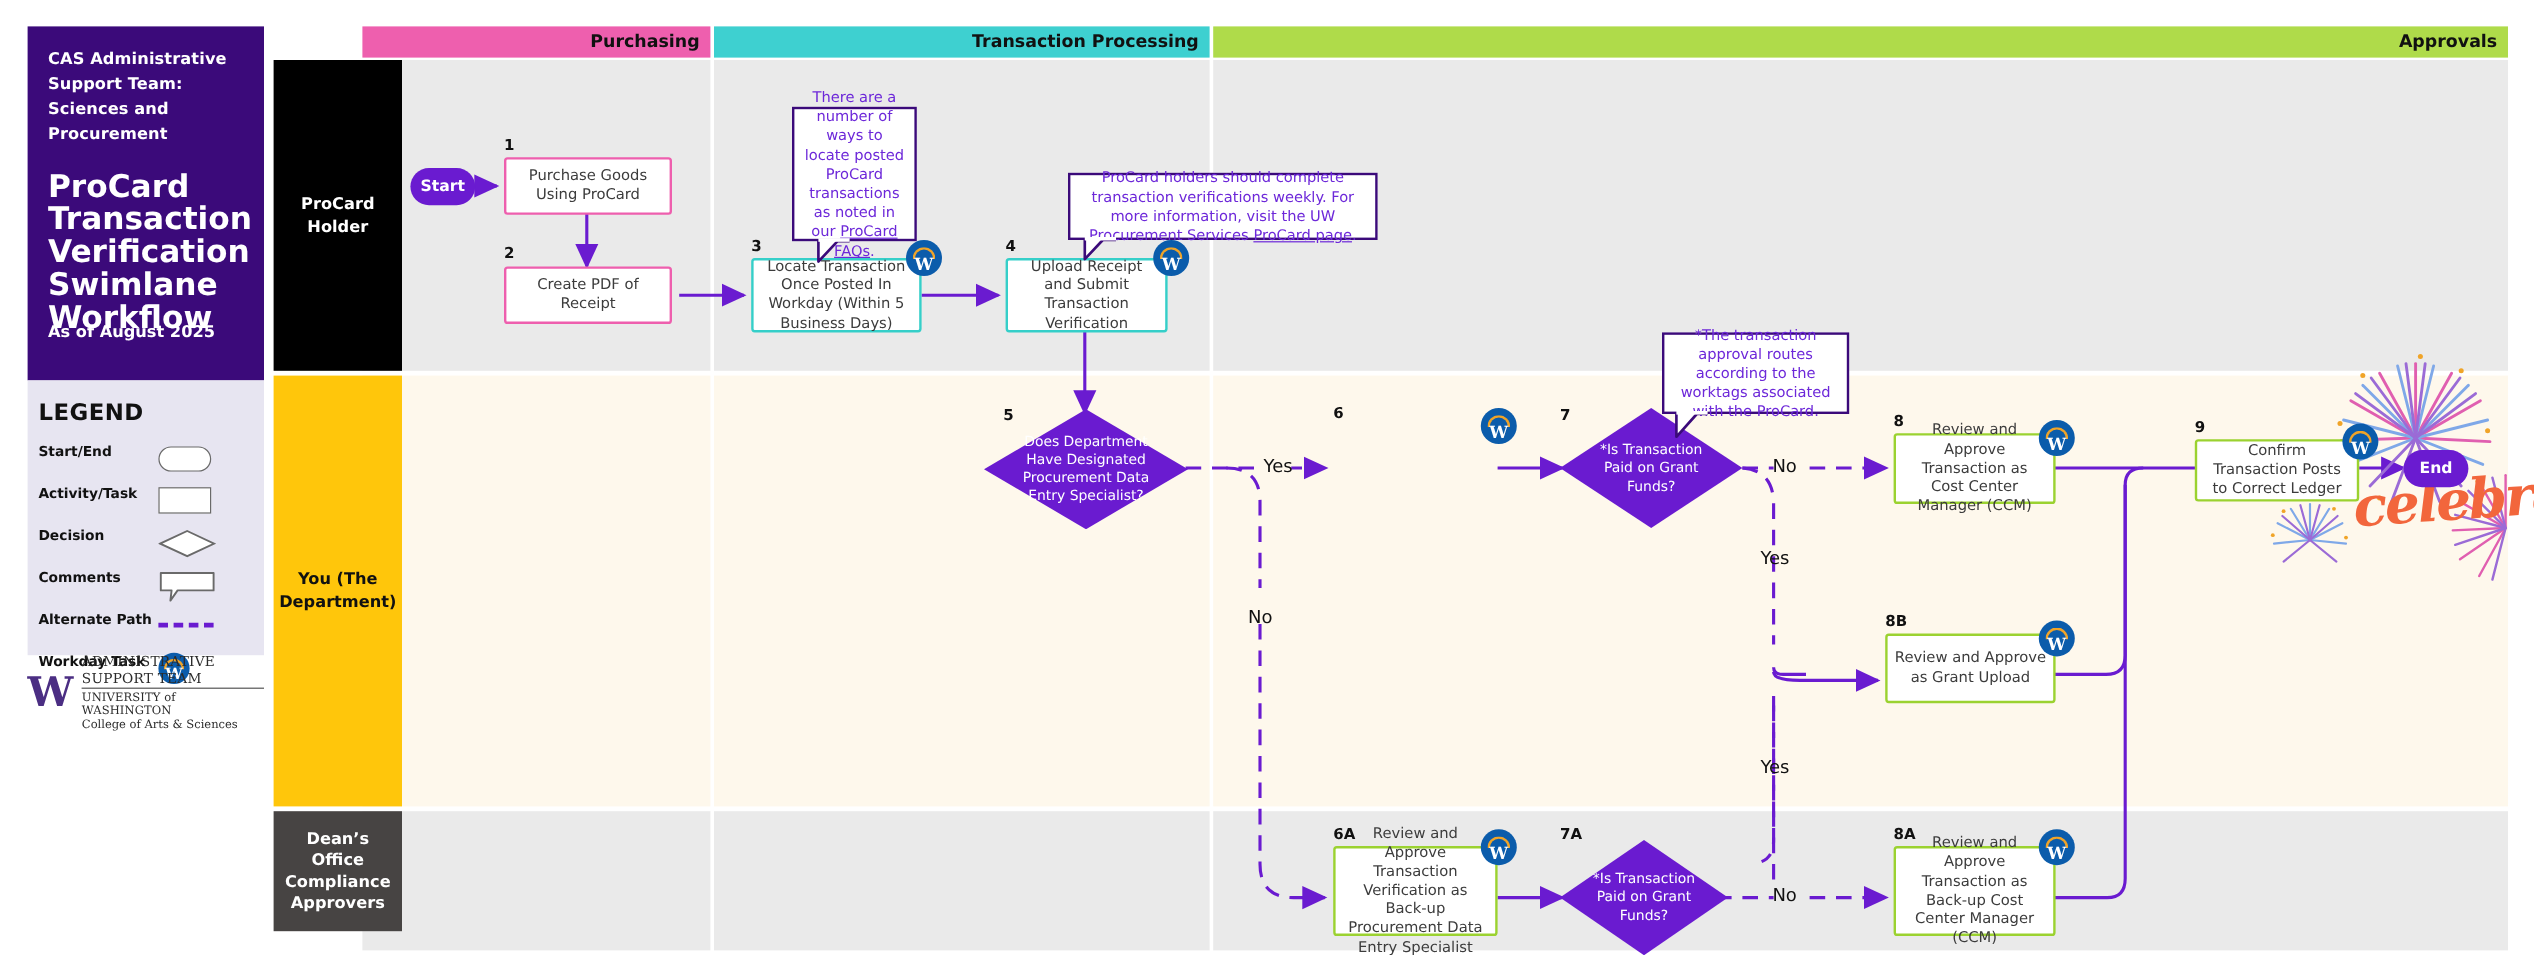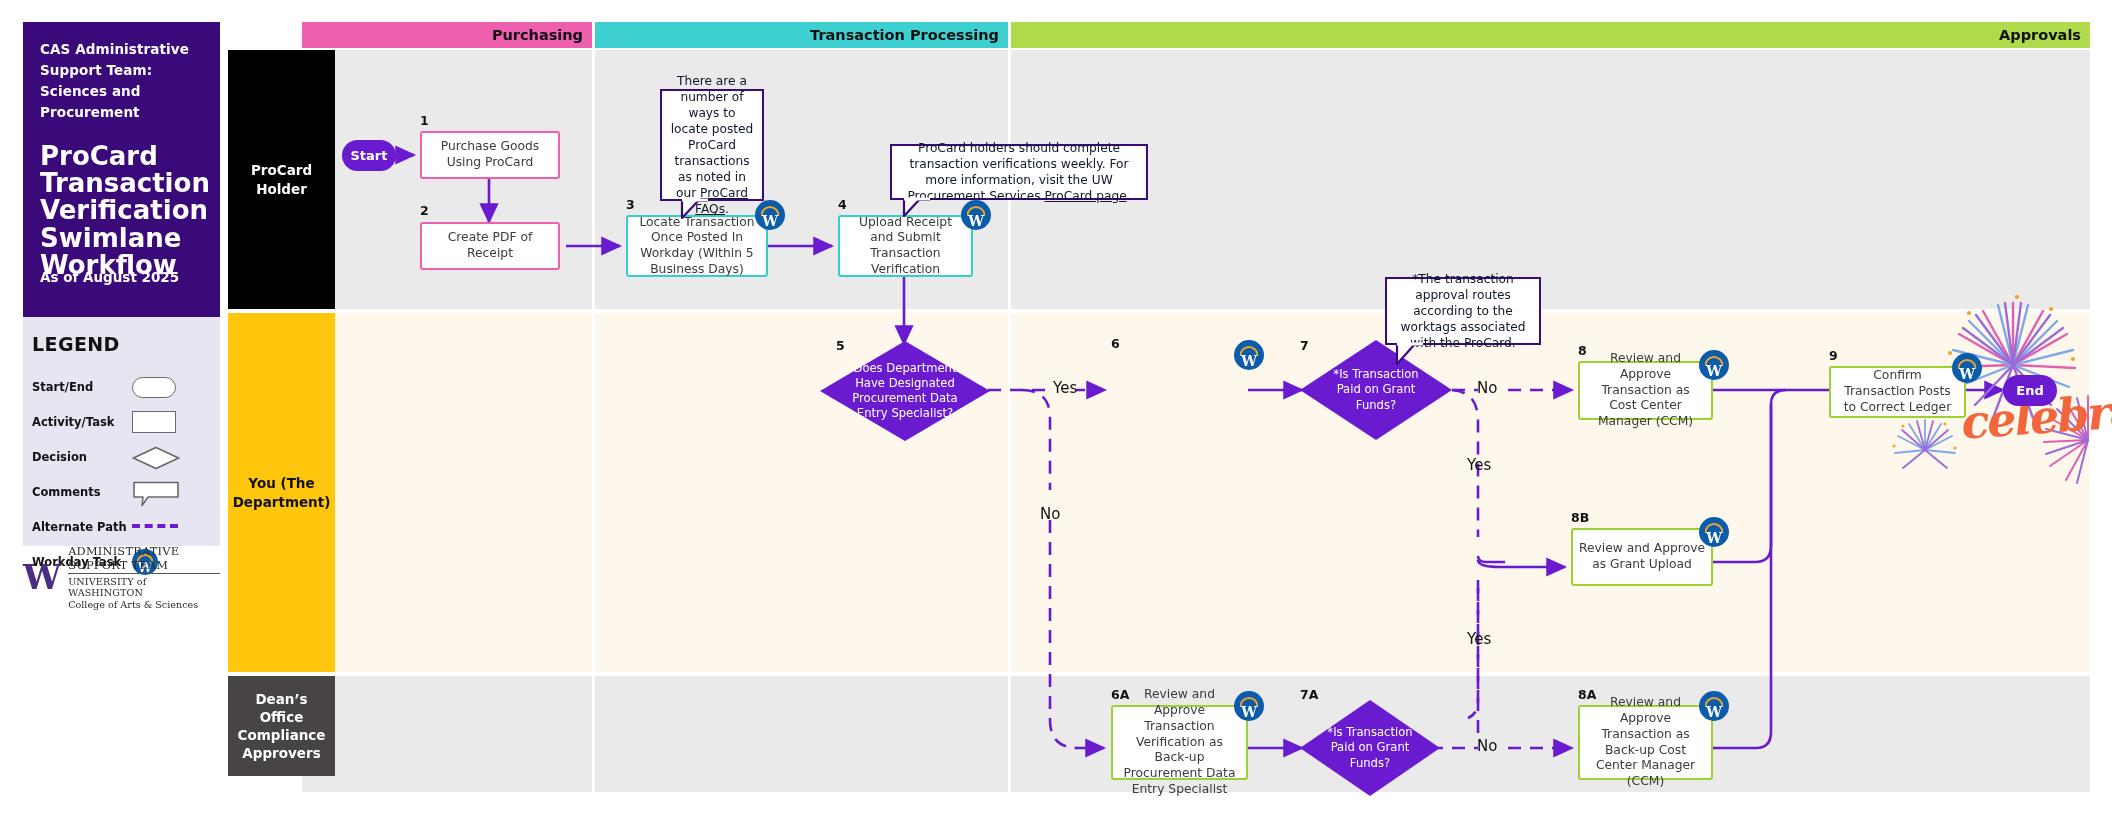--- a/index.html
+++ b/index.html
@@ -57,21 +57,20 @@
   }
   #legend-title {
     font-size: 19px;
     font-weight: bold;
     color: #111;
     letter-spacing: 0.4px;
     margin-bottom: 14px;
   }
   .legend-row {
     display: flex;
-    align-items: center;
     height: 35px;
   }
   .legend-label {
     font-size: 11.5px;
     font-weight: bold;
     color: #111;
     width: 100px;
     flex: none;
   }
   .legend-shape { position: relative; width: 56px; height: 26px; }
@@ -253,21 +252,21 @@
     line-height: 1.3;
     padding: 0 14%;
   }
 
   
   .callout {
     position: absolute;
     background: #ffffff;
     border: 2px solid #3B0A7A;
     font-size: 12.2px;
-    color: #0f172a;
+    color: #6d28d9;
     line-height: 1.32;
     text-align: center;
     display: flex;
     align-items: center;
     justify-content: center;
     padding: 5px 8px;
     z-index: 9;
   }
   .callout .tail {
     position: absolute;

